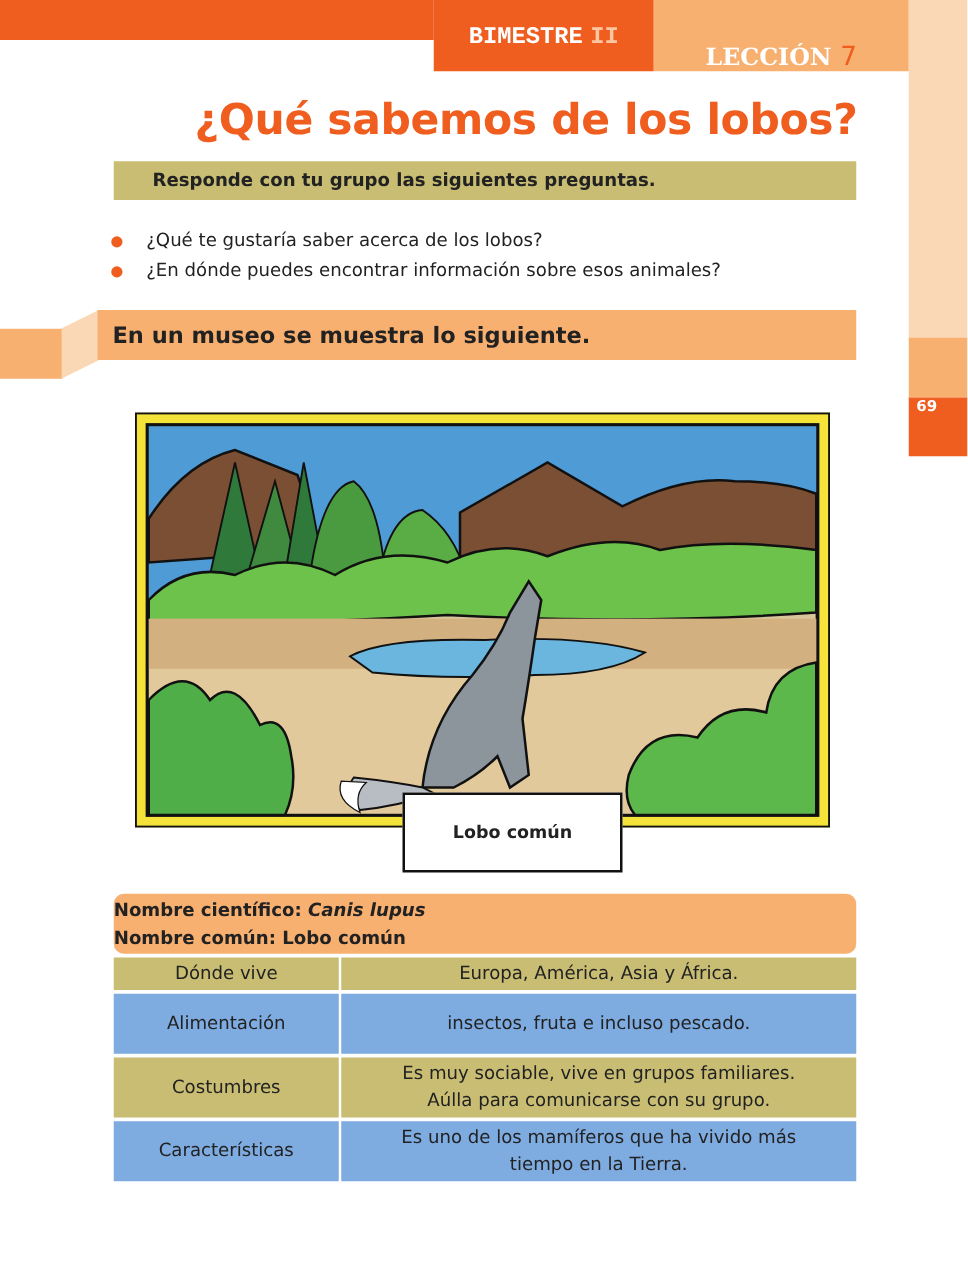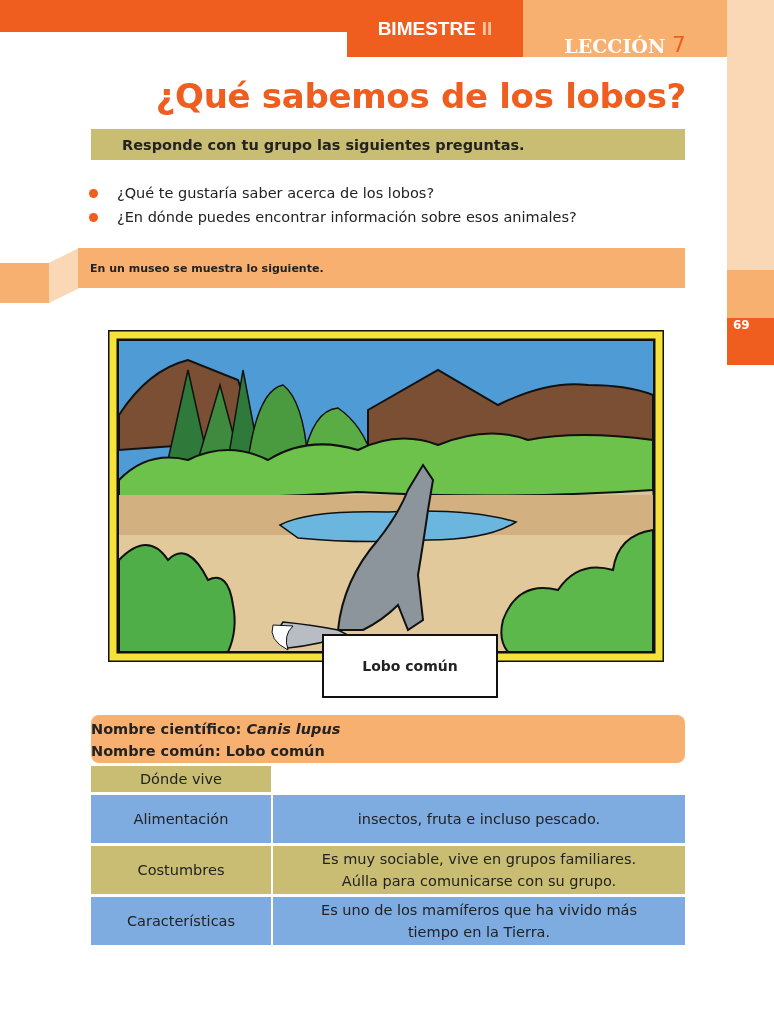--- a/index.html
+++ b/index.html
@@ -9,21 +9,21 @@
     font-family: "DejaVu Sans", sans-serif;
     color: #222222;
   }
   .abs { position: absolute; }
 
   
   .top-left-bar { left: 0; top: 0; width: 347px; height: 32px; background: #ef5d1f; }
   .tab-bimestre {
     left: 347px; top: 0; width: 176px; height: 57px; background: #ef5d1f;
     display: flex; align-items: center; justify-content: center;
-    font-family: Liberation Sans, sans-serif; font-weight: bold; font-size: 19px; color: #ffffff;
+    font-family: Liberation Mono, monospace; font-weight: bold; font-size: 19px; color: #ffffff;
   }
   .tab-bimestre .roman { color: #fbc6a1; margin-left: 6px; }
   .tab-leccion {
     left: 523px; top: 0; width: 204px; height: 57px; background: #f8b071;
     display: flex; align-items: flex-end; justify-content: center;
     font-family: "DejaVu Serif", serif; font-weight: bold; font-size: 19px; color: #ffffff;
   }
   .tab-leccion .num { color: #ef5d1f; margin-left: 7px; font-family: "DejaVu Sans", sans-serif; font-weight: normal; font-size: 21px; }
 
   
@@ -62,21 +62,21 @@
 
   
   .ribbon-left { left: 0; top: 263px; width: 50px; height: 40px; background: #f8b071; }
   .ribbon-fold {
     left: 49px; top: 248px; width: 30px; height: 55px; background: #fbd8b5;
     clip-path: polygon(0 27%, 100% 0, 100% 73%, 0 100%);
   }
   .ribbon-main {
     left: 78px; top: 248px; width: 607px; height: 40px; background: #f8b071;
     display: flex; align-items: center; padding-left: 12px; box-sizing: border-box;
-    font-weight: bold; font-size: 11px; color: #222222;
+    font-weight: bold; font-size: 18px; color: #222222;
   }
 
   
   .illustration { left: 108px; top: 330px; width: 556px; height: 332px; }
   .caption-box {
     left: 322px; top: 634px; width: 176px; height: 64px; background: #ffffff;
     border: 2.5px solid #111111; box-sizing: border-box;
     display: flex; align-items: center; justify-content: center;
     font-weight: bold; font-size: 14px; color: #222222;
   }
@@ -187,20 +187,23 @@
       <i>Canis lupus</i>
     </div>
     <div>
       <span>Nombre común:</span>
       <span>Lobo común</span>
     </div>
   </div>
 
   <div class="t-row" style="height:26px">
     <div class="c1 olive">Dónde vive</div>
+    <div class="c2 olive">
+      <span>Europa, América, Asia y África.</span>
+    </div>
   </div>
 
   <div class="t-row" style="height:48px">
     <div class="c1 blue">Alimentación</div>
     <div class="c2 blue">
       <div>
         <div>insectos, fruta e incluso pescado.</div>
       </div>
     </div>
   </div>

